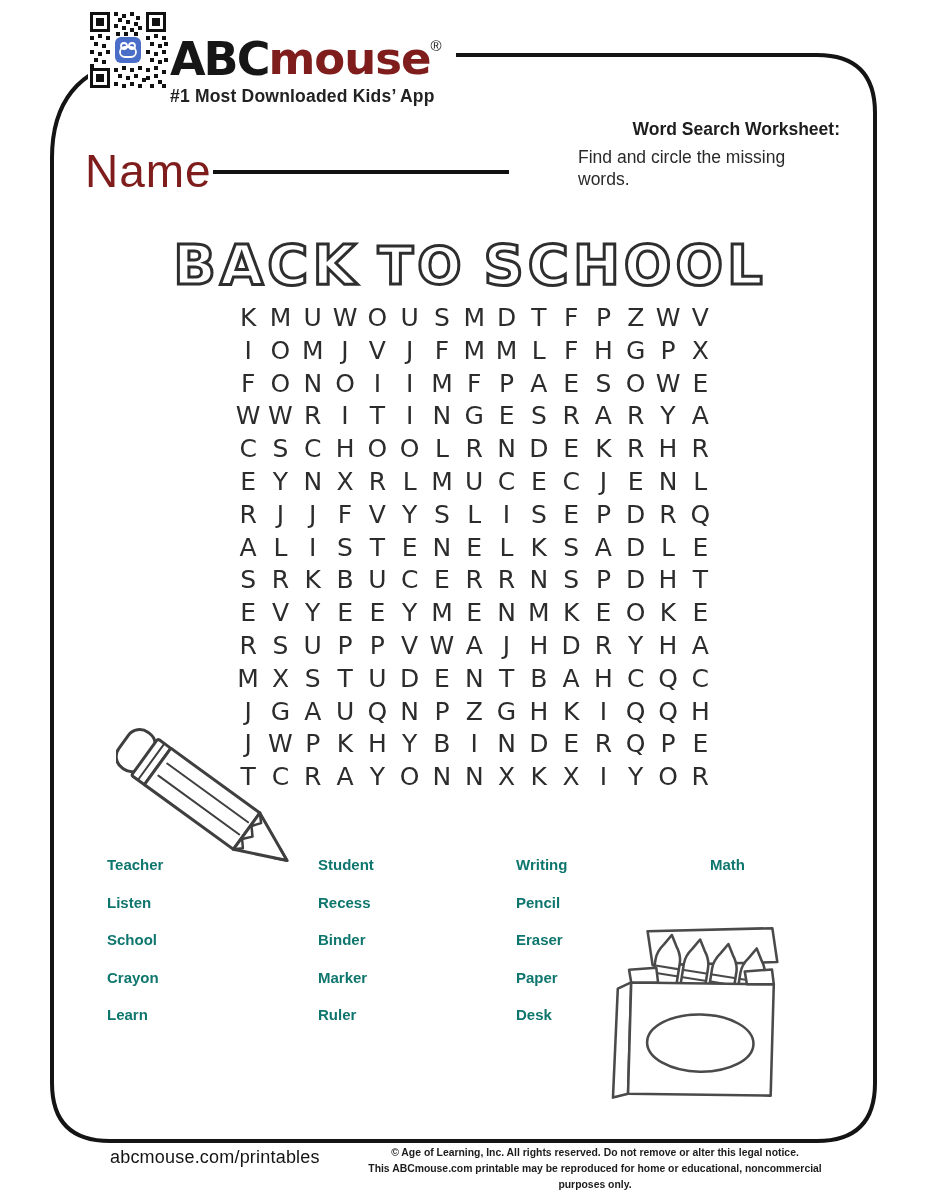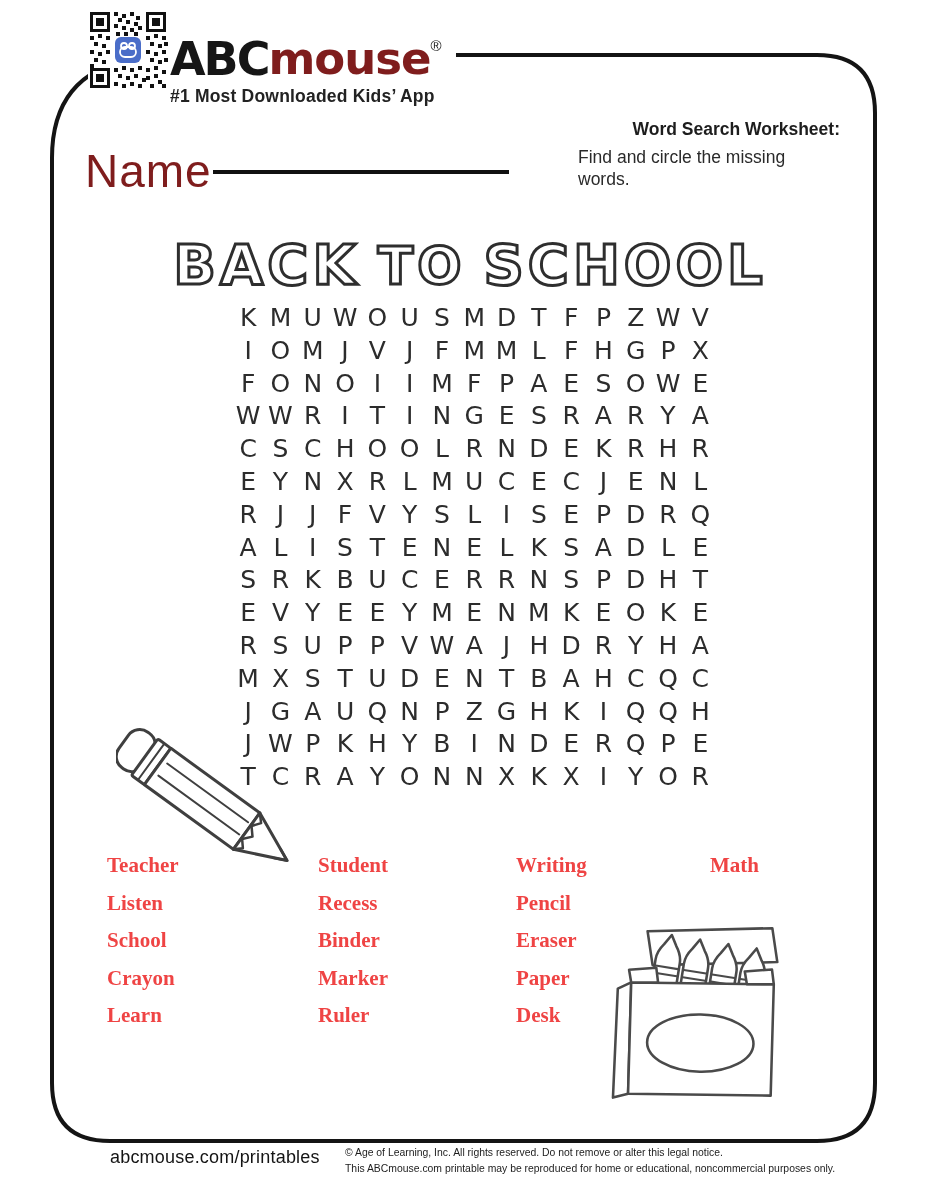--- a/index.html
+++ b/index.html
@@ -53,28 +53,28 @@
   .pencil-svg { position:absolute; left:116px; top:722px; z-index:2; }
   .crayon-svg { position:absolute; left:606px; top:888px; z-index:2; }
 
   
   .word-col { position:absolute; top:853px; z-index:2; }
   .word-col-1 { left:107px; }
   .word-col-2 { left:318px; }
   .word-col-3 { left:516px; }
   .word-col-4 { left:710px; }
   .word-item {
-    font-family:Liberation Serif, serif; font-size:21px; font-weight:700;
-    color:#ef4444; height:24px; line-height:24px; margin-bottom:13.6px;
+    font-family:Liberation Sans, sans-serif; font-size:15px; font-weight:700;
+    color:#0f766e; height:24px; line-height:24px; margin-bottom:13.6px;
   }
 
   
   .footer-site { position:absolute; left:110px; top:1147px; font-size:18px; font-weight:400; color:#141414; letter-spacing:0.2px; z-index:2; }
-  .legal { position:absolute; right:82px; top:1145px; width:500px; text-align:left; z-index:2;
-    font-size:10.4px; font-weight:400; color:#1c1c1c; line-height:1.55; }
+  .legal { position:absolute; right:82px; top:1145px; width:500px; text-align:center; z-index:2;
+    font-size:10.4px; font-weight:700; color:#1c1c1c; line-height:1.55; }
 </style>
 </head>
 <body>
 
 <div class="page">
 
   <svg class="border-svg" viewBox="0 0 927 1200">
     <path d="M 397 55 L 817 55 Q 875 55 875 113 L 875 1083 Q 875 1141 817 1141 L 110 1141 Q 52 1141 52 1083 L 52 158 Q 52 74 132 59" fill="none" stroke="#141414" stroke-width="4" stroke-linecap="round"></path>
   </svg>
 

